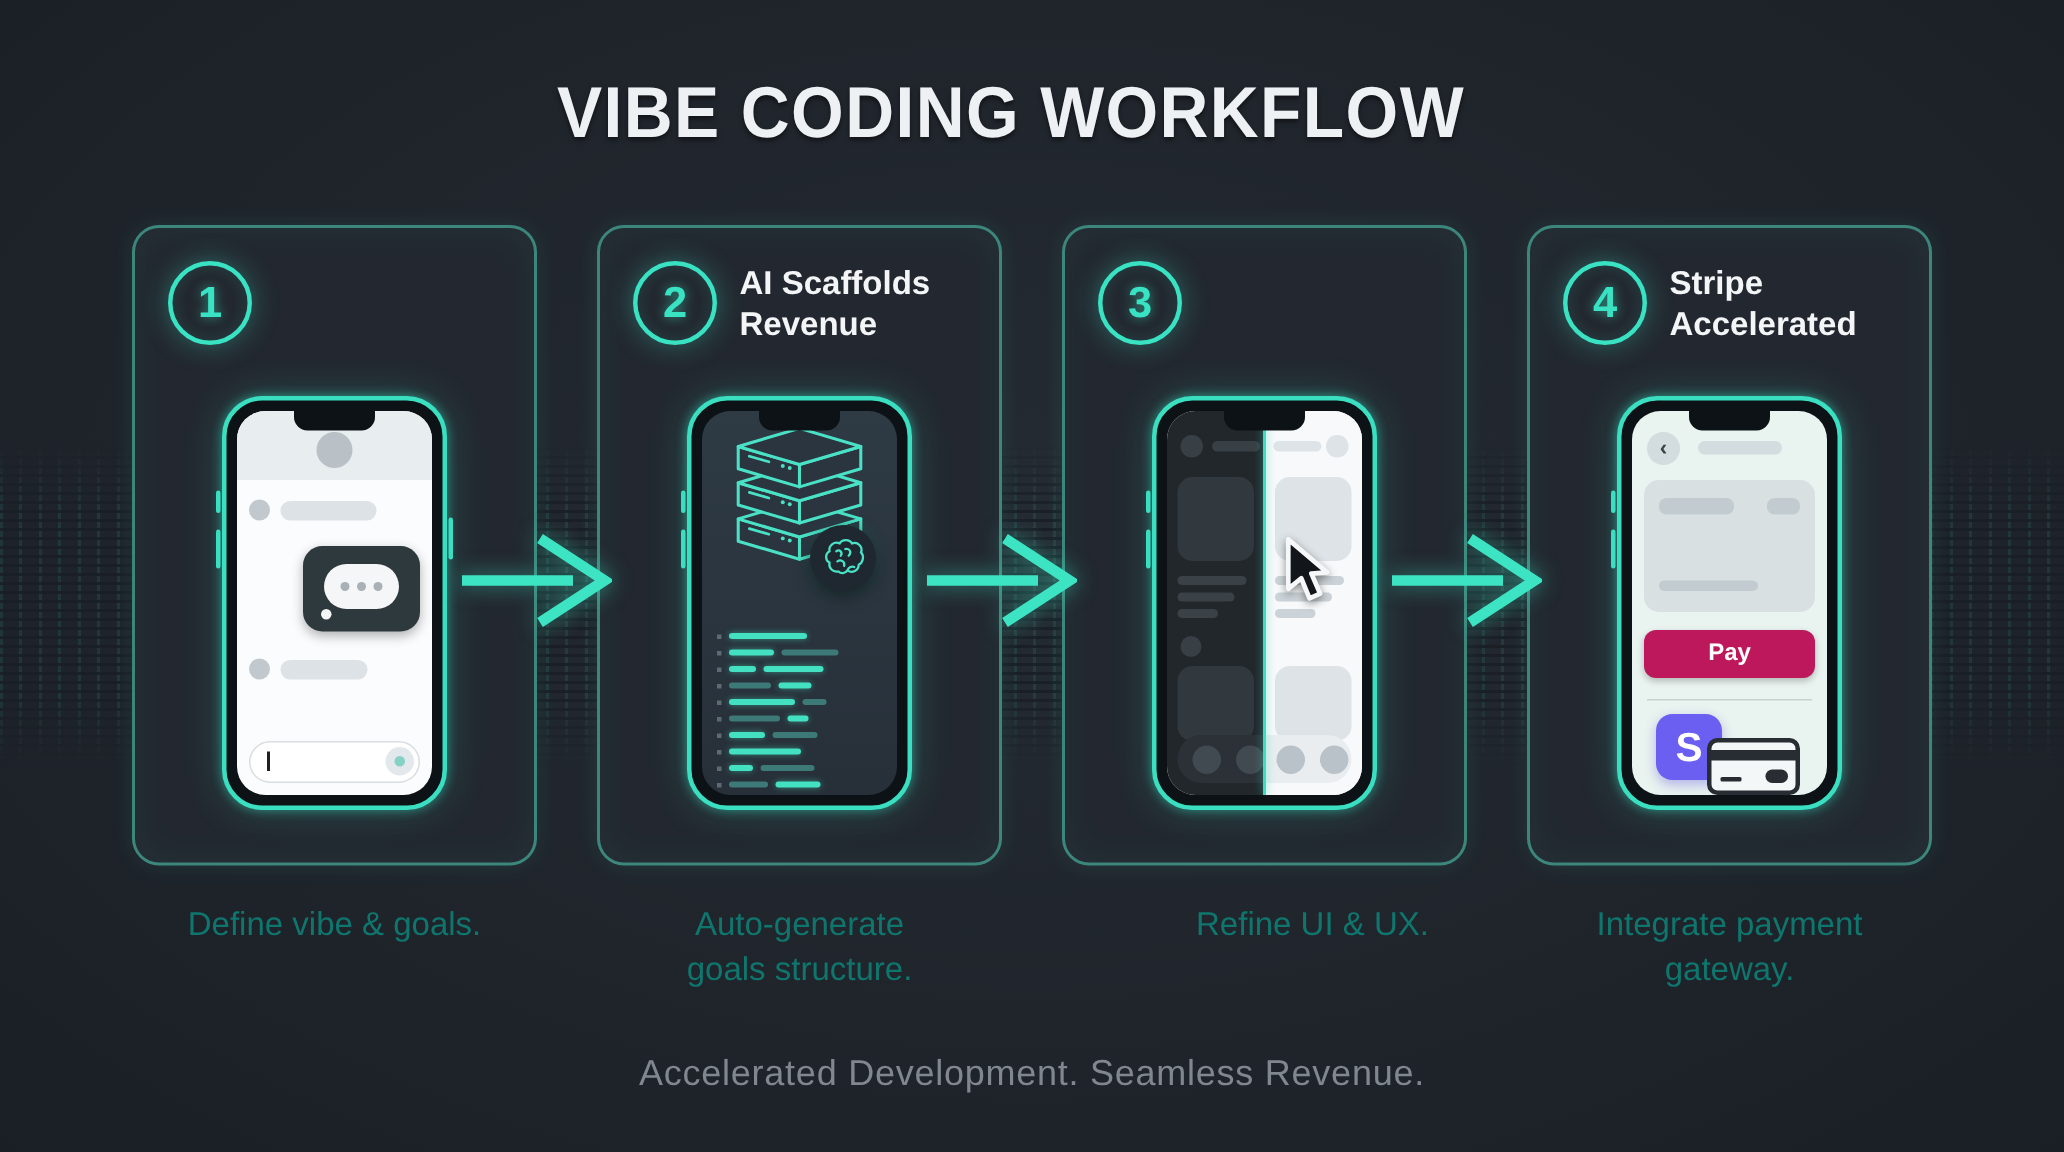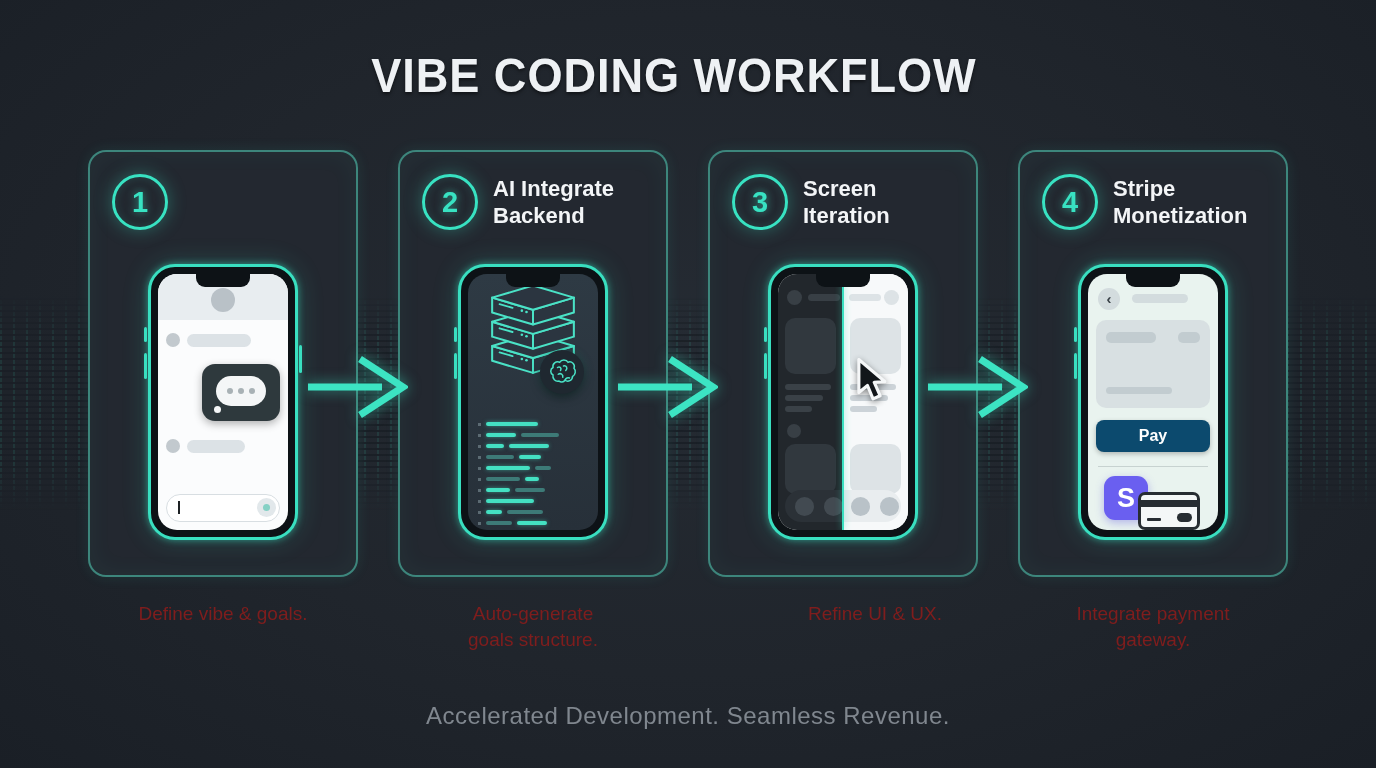--- a/index.html
+++ b/index.html
@@ -127,40 +127,40 @@
 
   
   .screen.pay { background:#e9f3ef; }
   .back-circle { position:absolute; top:14px; left:10px; width:22px; height:22px; border-radius:50%;
       background:#d3dcde; color:#3a4248; font-size:15px; font-weight:bold; line-height:21px; text-align:center; }
   .p4-pill { position:absolute; top:20px; left:44px; width:56px; height:9px; border-radius:5px; background:#d3dcde; }
   .p4-card { position:absolute; top:46px; left:8px; right:8px; height:88px; background:#d8e0e2; border-radius:10px; }
   .p4-card .pa { position:absolute; left:10px; top:12px; width:50px; height:11px; border-radius:5px; background:#c2ccd0; }
   .p4-card .pb { position:absolute; right:10px; top:12px; width:22px; height:11px; border-radius:5px; background:#c2ccd0; }
   .p4-card .pc { position:absolute; left:10px; bottom:14px; width:66px; height:7px; border-radius:4px; background:#c2ccd0; }
-  .pay-btn { position:absolute; top:146px; left:8px; right:8px; height:32px; background:#0c4a6e; border-radius:8px;
+  .pay-btn { position:absolute; top:146px; left:8px; right:8px; height:32px; background:#be185d; border-radius:8px;
       color:#fff; font-size:16px; font-weight:bold; display:flex; align-items:center; justify-content:center;
       box-shadow:0 2px 5px rgba(0,0,0,.25); }
   .p4-divider { position:absolute; top:192px; left:10px; right:10px; height:1px; background:#c7d2d0; }
   .stripe-sq { position:absolute; top:202px; left:16px; width:44px; height:44px; border-radius:11px;
       background:#6a5ff0; color:#fff; font-size:27px; font-weight:bold;
       display:flex; align-items:center; justify-content:center; box-shadow:0 3px 8px rgba(80,70,220,.35); }
   .cc-icon { position:absolute; top:218px; left:50px; width:62px; height:38px; background:#f4f7f7;
       border:3px solid #272d32; border-radius:7px; }
   .cc-icon .stripe-bar { position:absolute; left:-1px; right:-1px; top:5px; height:7px; background:#272d32; }
   .cc-icon .dash { position:absolute; left:6px; bottom:6px; width:14px; height:3px; background:#272d32; border-radius:1px; }
   .cc-icon .oval { position:absolute; right:5px; bottom:5px; width:15px; height:9px; background:#272d32; border-radius:5px; }
 
   
   .flow-arrow { position:absolute; top:351px; z-index:4; filter:drop-shadow(0 0 7px rgba(60,228,195,.55)); }
   .arrow1{left:308px;} .arrow2{left:618px;} .arrow3{left:928px;}
 
   
   .caption { position:absolute; top:601px; width:270px; text-align:center; z-index:2;
-      font-size:19px; color:#7f1d1d; line-height:1.35; white-space:pre-line; }
+      font-size:22px; color:#0f766e; line-height:1.35; white-space:pre-line; }
   .cap1{left:88px;} .cap2{left:398px;} .cap3{left:740px;} .cap4{left:1018px;}
   .footer-tagline { position:absolute; top:702px; left:0; width:1376px; text-align:center;
       font-size:24px; color:#80878f; letter-spacing:.5px; }
 </style>
 </head>
 <body>
 
 <div class="texture-band"></div>
 
 <h1 class="main-title"><span>VIBE CODING WORKFLOW</span></h1>
@@ -198,21 +198,21 @@
         <div class="send-btn"></div>
       </div>
       <div class="notch"></div>
     </div>
   </div>
 </div>
 
 <div class="card card2">
   <div class="step-head">
     <div class="num-circle">2</div>
-    <div class="step-title">AI Integrate Backend</div>
+    <div class="step-title">AI Scaffolds Revenue</div>
   </div>
   <div class="phone">
     <div class="side-btn sb-l1"></div>
     <div class="side-btn sb-l2"></div>
     <div class="screen backend">
       <svg class="stack-svg" width="112" height="104" viewBox="0 0 120 112">
         <g fill="#2b3540" stroke="#4ae2c6" stroke-width="2.2" stroke-linejoin="round">
 
           <polygon points="16,71 60,84 60,100 16,87"></polygon>
           <polygon points="60,84 104,71 104,87 60,100"></polygon>
@@ -300,21 +300,20 @@
           </div>
         </div>
       <div class="notch"></div>
     </div>
   </div>
 </div>
 
 <div class="card card3">
   <div class="step-head">
     <div class="num-circle">3</div>
-    <div class="step-title">Screen Iteration</div>
   </div>
   <div class="phone">
     <div class="side-btn sb-l1"></div>
     <div class="side-btn sb-l2"></div>
     <div class="screen split">
       <div class="half dk">
         <div class="h-toprow-c"></div>
         <div class="h-toprow-p"></div>
         <div class="h-bigrect"></div>
         <div class="h-bar hb1"></div>
@@ -345,21 +344,21 @@
         <path d="M3,1 L3,22 L8.5,17.5 L12,26 L16.5,24 L12.8,15.5 L19.5,15 Z" fill="#12161a" stroke="#f5f7f8" stroke-width="2" stroke-linejoin="round"></path>
       </svg>
       <div class="notch"></div>
     </div>
   </div>
 </div>
 
 <div class="card card4">
   <div class="step-head">
     <div class="num-circle">4</div>
-    <div class="step-title">Stripe Monetization</div>
+    <div class="step-title">Stripe Accelerated</div>
   </div>
   <div class="phone">
     <div class="side-btn sb-l1"></div>
     <div class="side-btn sb-l2"></div>
     <div class="screen pay">
       <div class="back-circle">‹</div>
       <div class="p4-pill"></div>
       <div class="p4-card">
         <div class="pa"></div>
         <div class="pb"></div>

